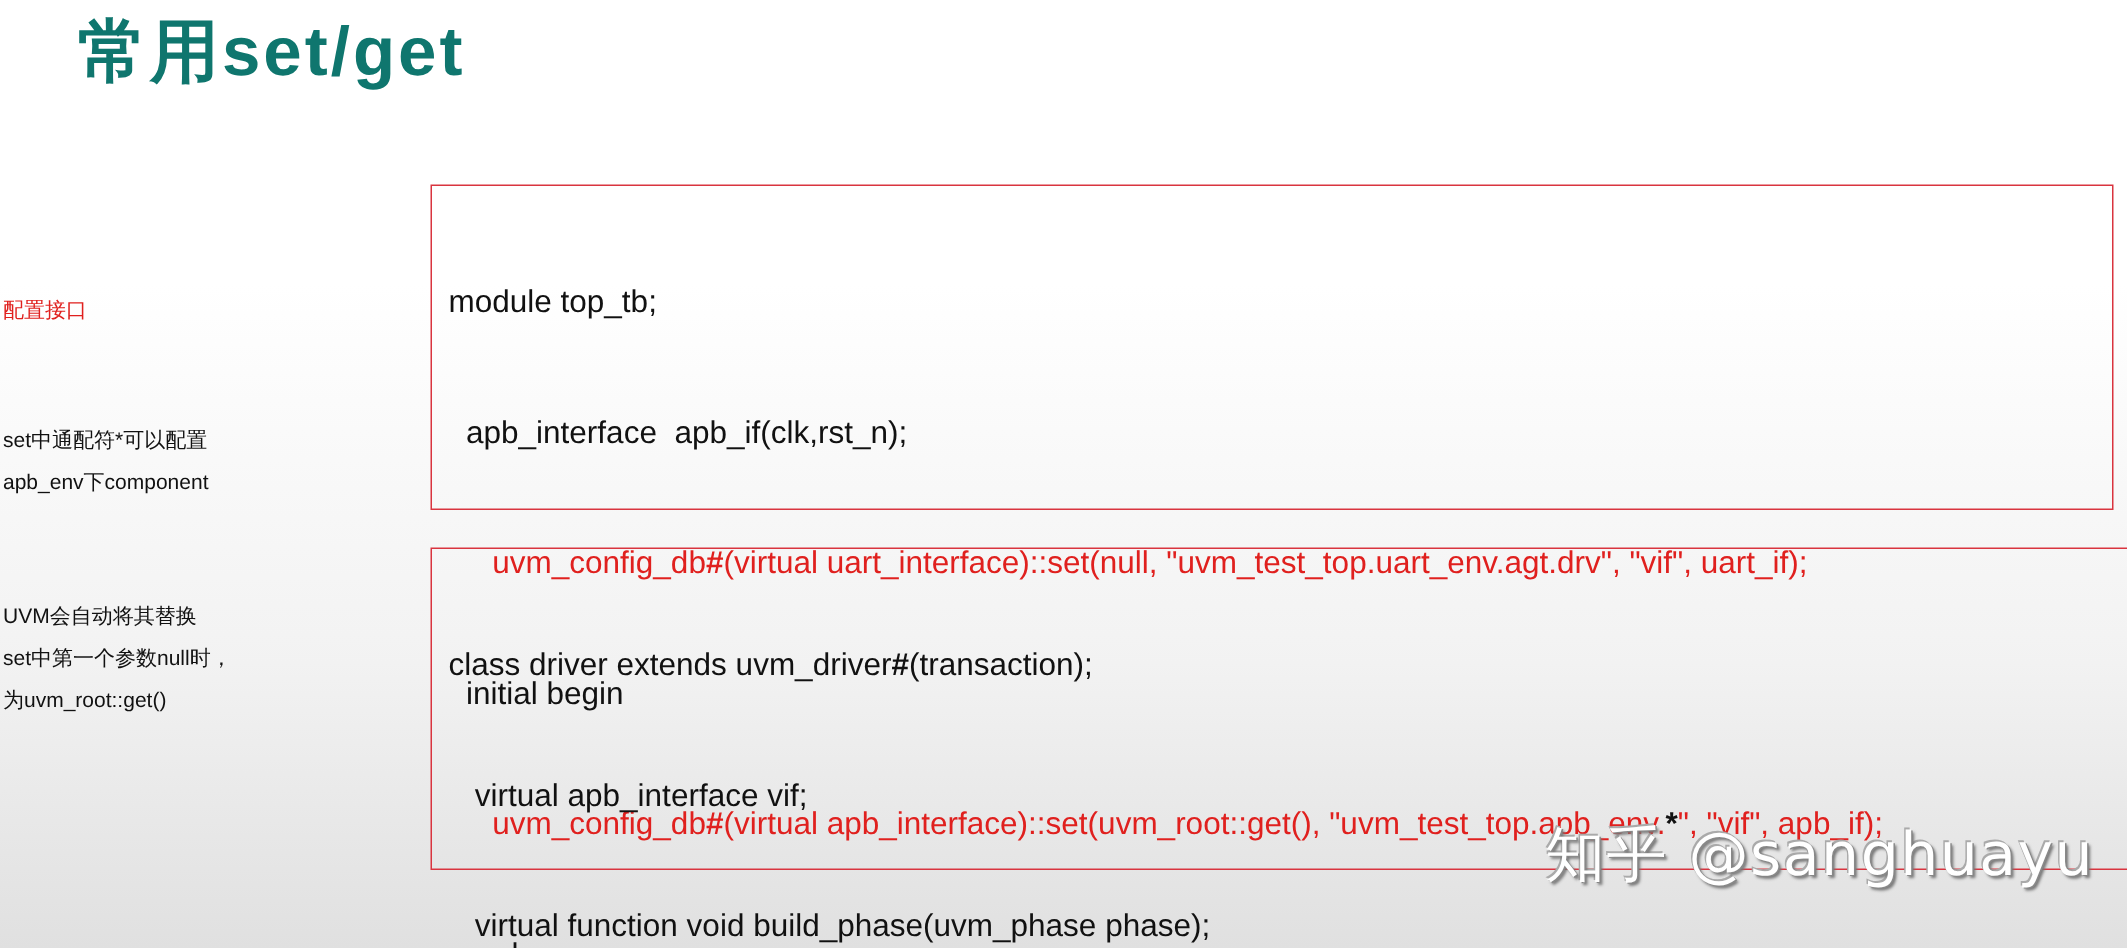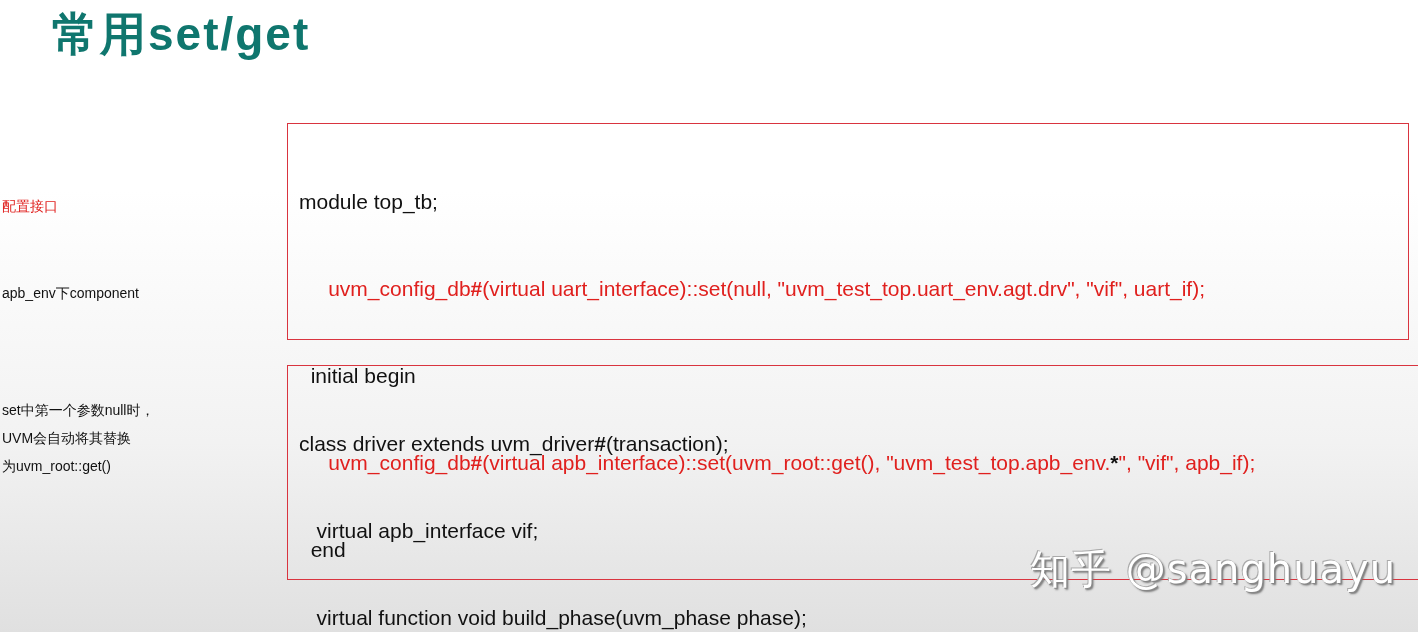--- a/index.html
+++ b/index.html
@@ -39,31 +39,33 @@
     }
   </style>
 </head>
 <body>
 
 <div class="title">常用set/get</div>
 
 <div class="note red" style="top:192px;">配置接口</div>
 
 <div class="note" style="top:279px;">
+  <span class="line">set中通配符*可以配置</span>
   <span class="line">apb_env下component</span>
 </div>
 
 <div class="note" style="top:396px;">
+  <span class="line">UVM会自动将其替换</span>
   <span class="line">set中第一个参数null时，</span>
-  <span class="line">UVM会自动将其替换</span>
   <span class="line">为uvm_root::get()</span>
 </div>
 
 <div class="codebox box1">
   <span class="line">module top_tb;</span>
+  <span class="line">  apb_interface  apb_if(clk,rst_n);</span>
   <span class="line red"><span>     uvm_config_db</span><span class="hash">#</span><span>(virtual uart_interface)::set(null, "uvm_test_top.uart_env.agt.drv", "vif", uart_if);</span></span>
   <span class="line">  initial begin</span>
   <span class="line red"><span>     uvm_config_db</span><span class="hash">#</span><span>(virtual apb_interface)::set(uvm_root::get(), "uvm_test_top.apb_env.</span><span class="blk">*</span><span>", "vif", apb_if);</span></span>
   <span class="line">  end</span>
   
 </div>
 
 <div class="codebox box2">
   <span class="line"><span>class driver extends uvm_driver</span><span class="hash">#</span><span>(transaction);</span></span>
   <span class="line">   virtual apb_interface vif;</span>

